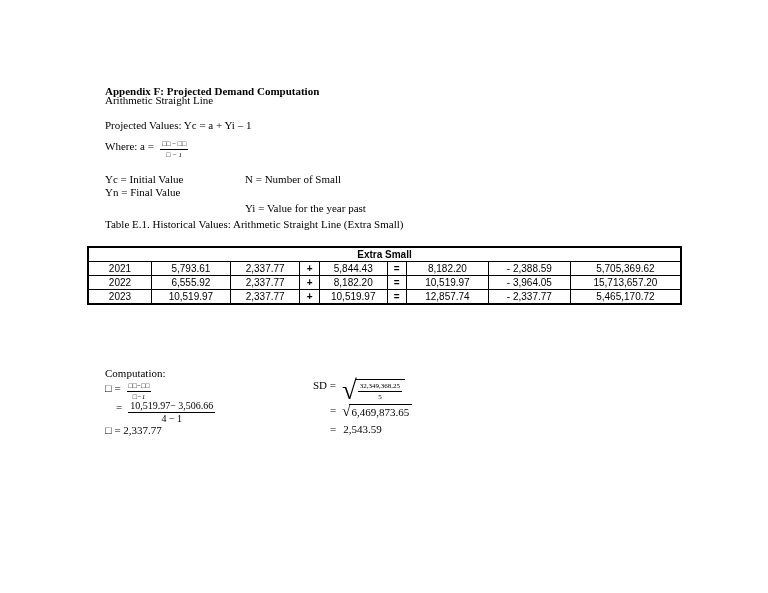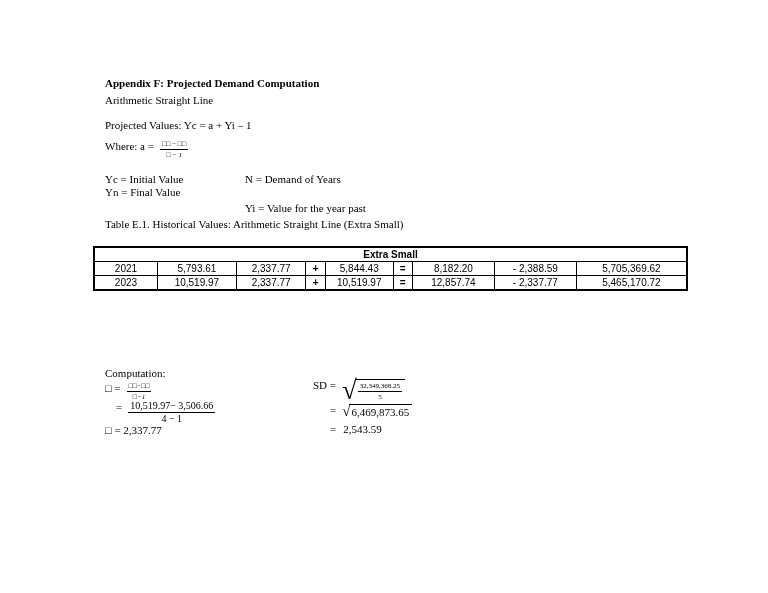--- a/index.html
+++ b/index.html
@@ -23,53 +23,53 @@
   .sqrt .radical { font-size:15px; line-height:14px; }
   .sqrt .radicand { border-top:1px solid #000; margin-left:-1px; padding:1px 3px 0 2px; }
   .sqrt-tall .radical { font-size:27px; line-height:23px; font-weight:200; }
   .sqrt-tall .radicand { padding-top:2px; }
 
   .eq-line { display:flex; align-items:flex-start; }
   .eq-line > span:first-child { margin-right:3px; }
 
   
   table.data {
-    position:absolute; left:93px; top:246px; width:595px;
+    position:absolute; left:87px; top:246px; width:595px;
     border-collapse:collapse; table-layout:fixed;
     font-family:"Liberation Sans", sans-serif; font-size:10px;
     border:2px solid #000;
   }
   table.data td, table.data th { border:1px solid #000; height:13px; padding:0 2px; text-align:center; overflow:hidden; }
   table.data tr.group td { font-weight:bold; }
   table.data tr.head th { font-weight:bold; }
   table.data td { font-weight:normal; }
   table.data td.b { font-weight:bold; }
 </style>
 </head>
 <body>
 
 <div class="page">
 
-  <div class="t bold" style="left:105px; top:77px">Appendix F: Projected Demand Computation</div>
+  <div class="t bold" style="left:105px; top:85px">Appendix F: Projected Demand Computation</div>
 
   <div class="t" style="left:105px; top:94px">Arithmetic Straight Line</div>
 
   <div class="t" style="left:105px; top:119px">Projected Values: Yc = a + Yi – 1</div>
 
   <div class="t eq-line" style="left:105px; top:140px; height:22px">
     <span>Where: a =</span>
     <span class="frac frac-sm italic-den">
       <span class="num">□□ − □□</span>
       <span class="den">□ − 1</span>
     </span>
   </div>
 
   <div class="t" style="left:105px; top:173px">Yc = Initial Value</div>
   <div class="t" style="left:105px; top:186px">Yn = Final Value</div>
-  <div class="t" style="left:245px; top:173px">N = Demand of Years</div>
+  <div class="t" style="left:245px; top:173px">N = Number of Small</div>
   <div class="t" style="left:245px; top:202px">Yi = Value for the year past</div>
 
   <div class="t" style="left:105px; top:218px">Table E.1. Historical Values: Arithmetic Straight Line (Extra Small)</div>
 
   <table class="data">
     <colgroup>
       <col style="width:62px">
         <col style="width:77px">
         <col style="width:68px">
       <col style="width:19px">
@@ -86,20 +86,31 @@
     <tr>
       <td>2021</td>
       <td>5,793.61</td>
       <td>2,337.77</td>
       <td class="b">+</td>
       <td>5,844.43</td>
       <td class="b">=</td>
       <td>8,182.20</td>
       <td>- 2,388.59</td>
       <td>5,705,369.62</td>
+    </tr>
+    <tr>
+      <td>2022</td>
+      <td>6,555.92</td>
+      <td>2,337.77</td>
+      <td class="b">+</td>
+      <td>8,182.20</td>
+      <td class="b">=</td>
+      <td>10,519.97</td>
+      <td>- 3,964.05</td>
+      <td>15,713,657.20</td>
     </tr>
     <tr>
       <td>2023</td>
       <td>10,519.97</td>
       <td>2,337.77</td>
       <td class="b">+</td>
       <td>10,519.97</td>
       <td class="b">=</td>
       <td>12,857.74</td>
       <td>- 2,337.77</td>

